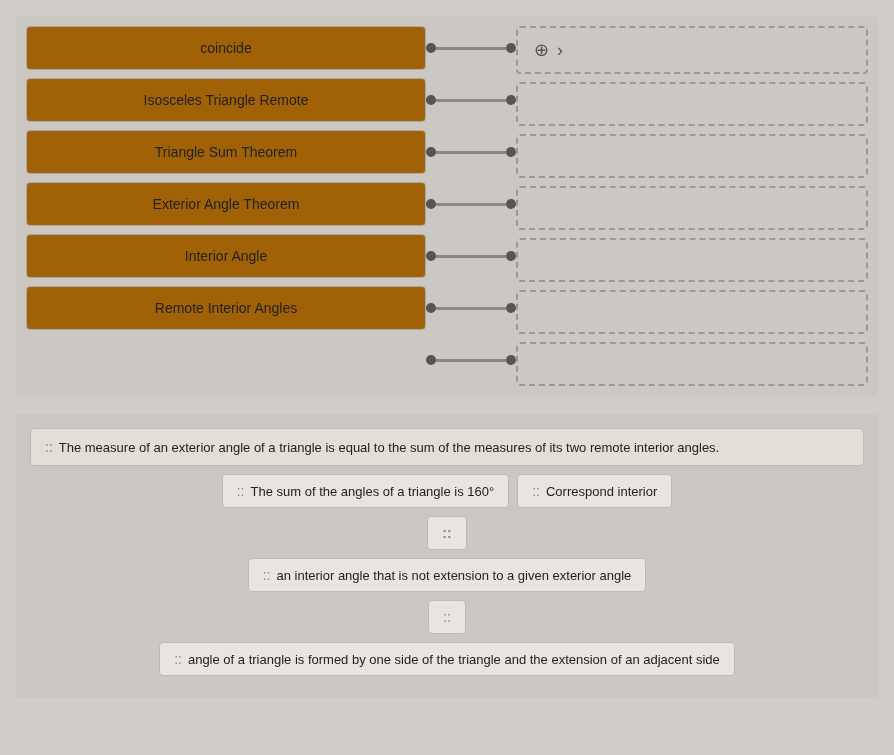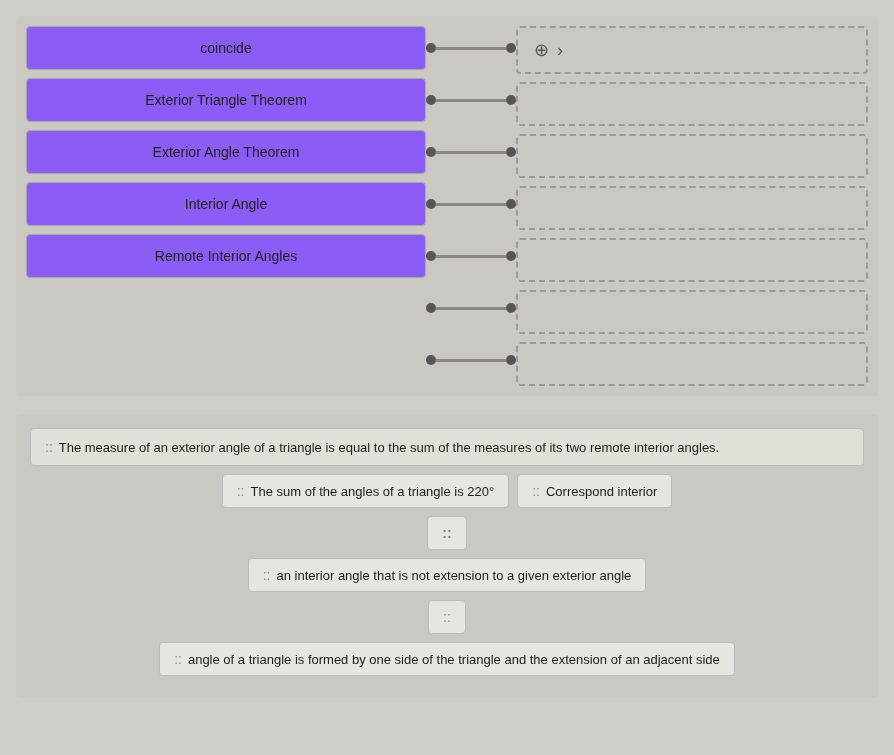--- a/index.html
+++ b/index.html
@@ -30,21 +30,21 @@
 
     .left-column {
       display: flex;
       flex-direction: column;
       gap: 8px;
       flex: 0 0 auto;
       width: 400px;
     }
 
     .left-item {
-      background: #8b5cf6;
+      background: #a16207;
       border: 1px solid #aaa;
       border-radius: 4px;
       padding: 10px 8px;
       text-align: center;
       font-size: 14px;
       color: #222;
       position: relative;
       display: flex;
       align-items: center;
       justify-content: center;
@@ -191,23 +191,26 @@
 
   <div class="matching-area">
 
     <div class="left-column">
 
       <div class="left-item">
         <span>coincide</span>
       </div>
 
       <div class="left-item">
-        <span>Exterior Triangle Theorem</span>
-      </div>
-
+        <span>Isosceles Triangle Remote</span>
+      </div>
+
+      <div class="left-item">
+        <span>Triangle Sum Theorem</span>
+      </div>
 
       <div class="left-item">
         <span>Exterior Angle Theorem</span>
       </div>
 
       <div class="left-item">
         <span>Interior Angle</span>
       </div>
 
 
@@ -288,21 +291,21 @@
   <div class="answer-bank">
 
     <div class="full-width-card">
       <span class="drag-handle">::</span>
       <span>The measure of an exterior angle of a triangle is equal to the sum of the measures of its two remote interior angles.</span>
     </div>
 
     <div class="answer-row">
       <div class="answer-card">
         <span class="drag-handle">::</span>
-        <span>The sum of the angles of a triangle is 220°</span>
+        <span>The sum of the angles of a triangle is 160°</span>
       </div>
       <div class="answer-card">
         <span class="drag-handle">::</span>
         <span>Correspond interior</span>
       </div>
     </div>
 
     <div class="answer-row">
       <div class="answer-card bold-text">
         <span class="drag-handle">::</span>

